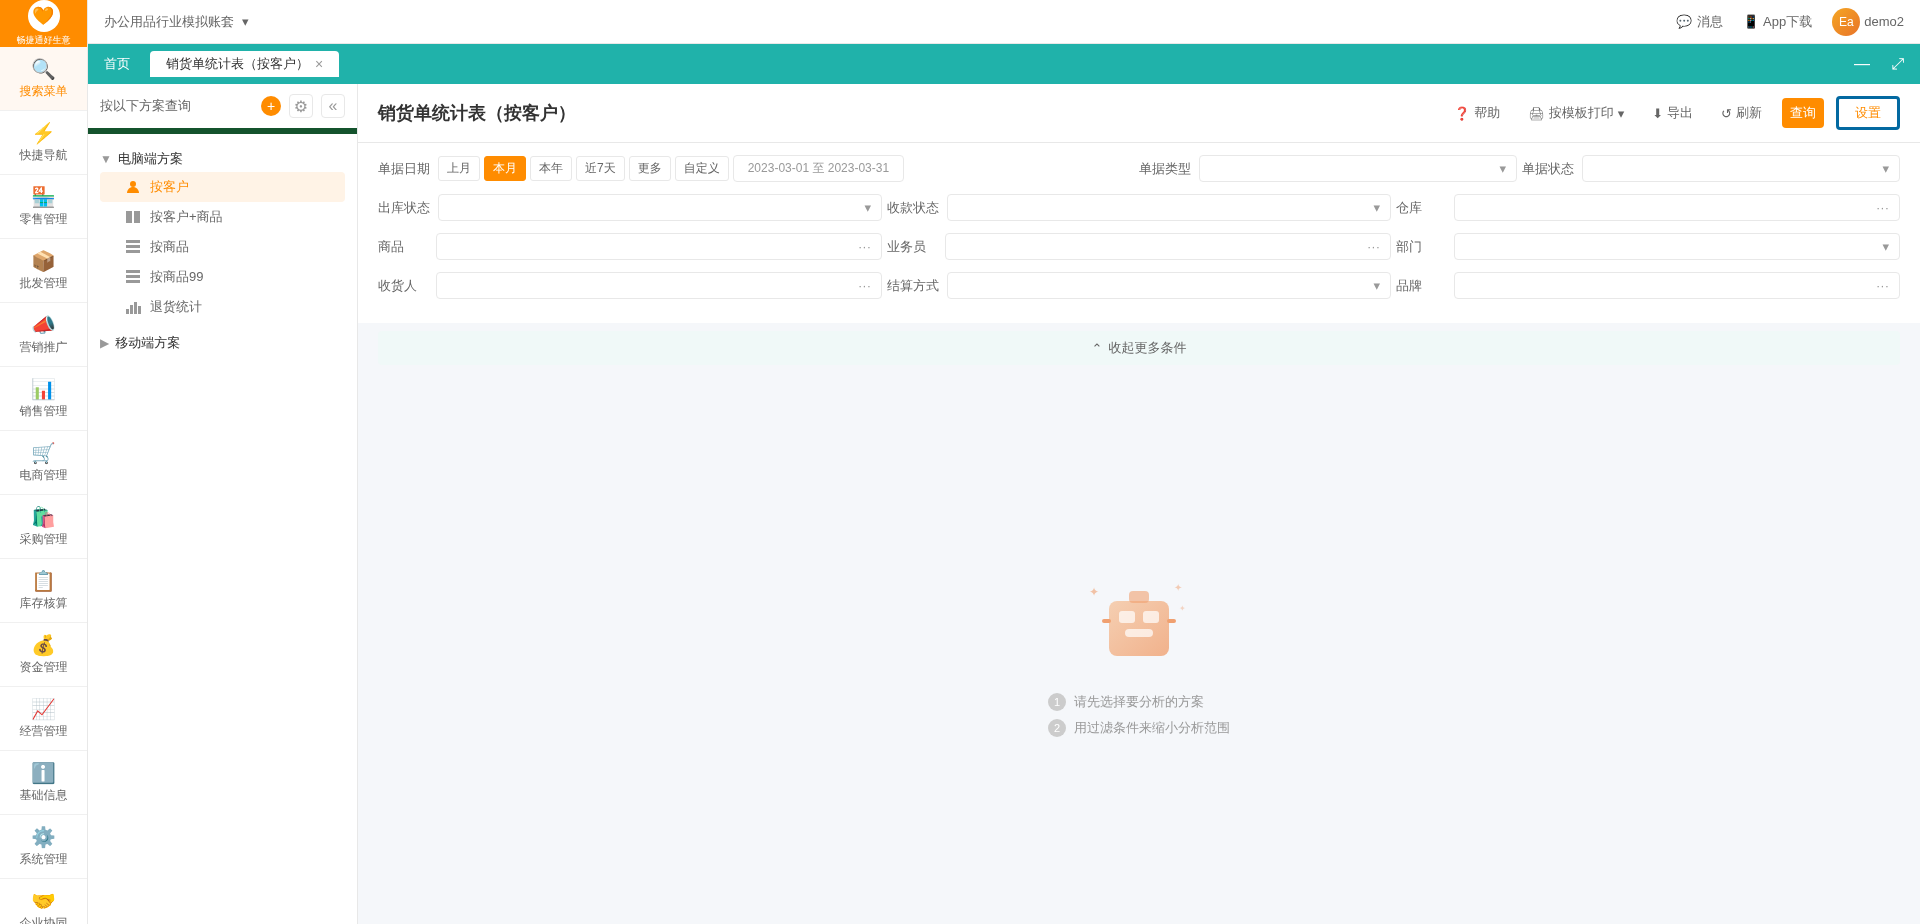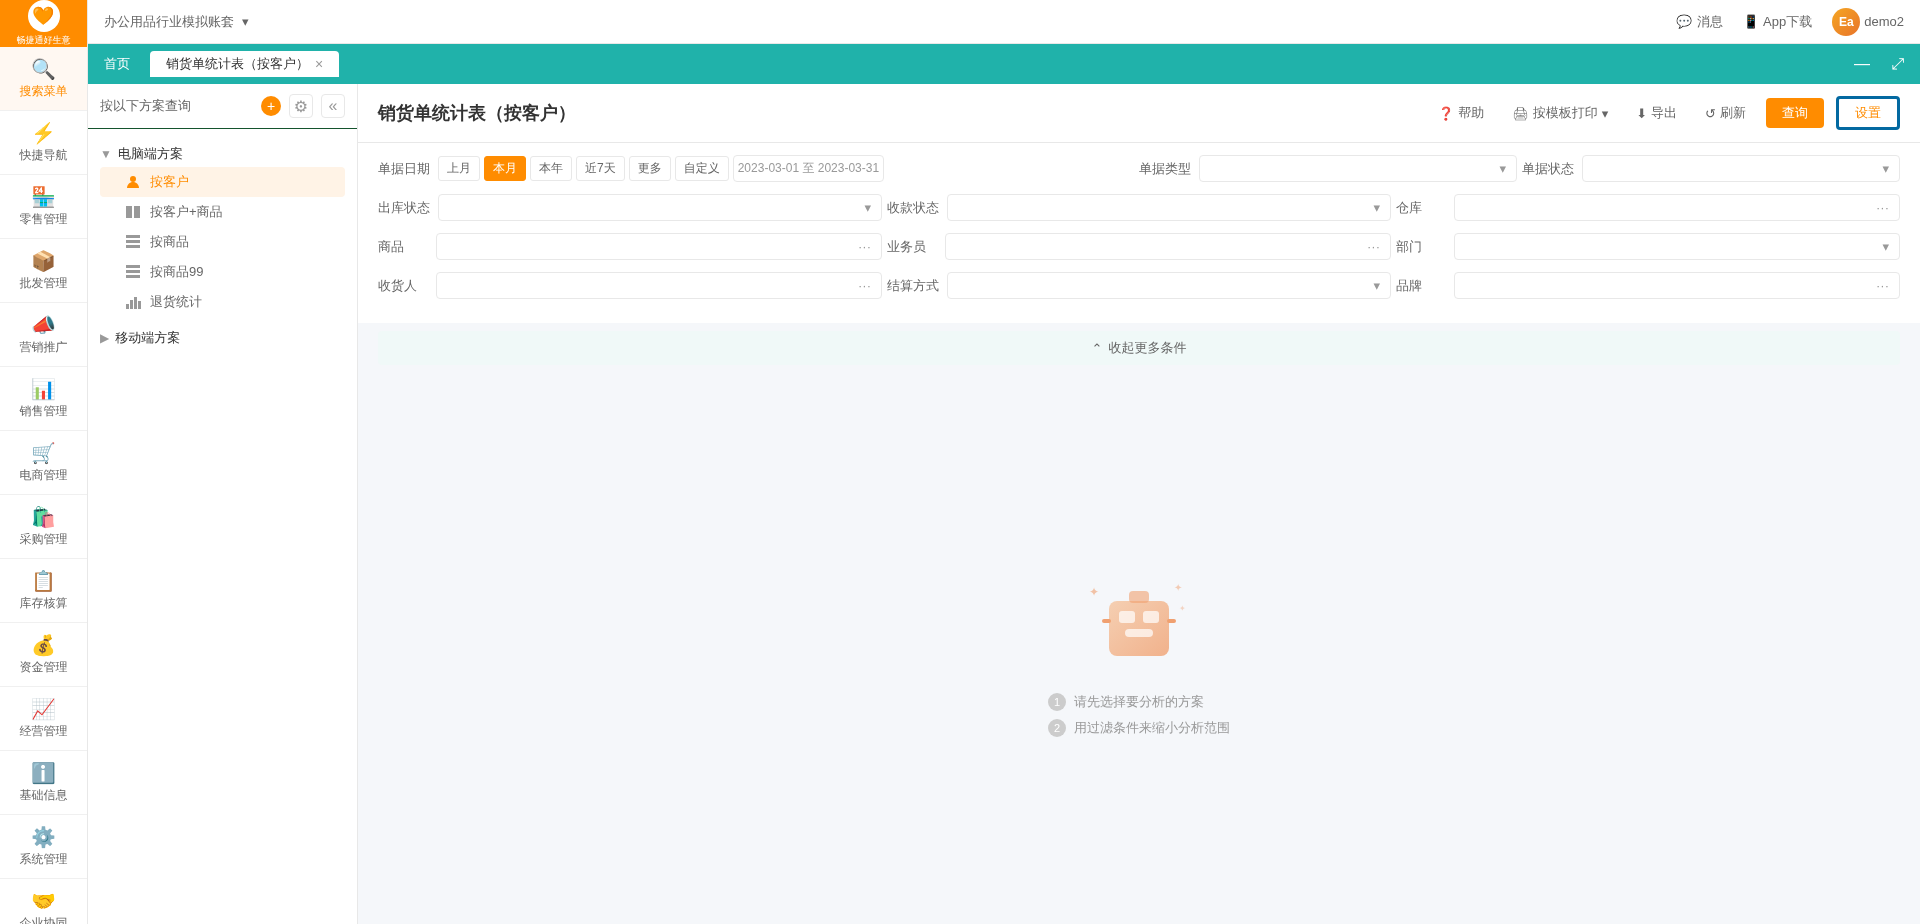--- a/index.html
+++ b/index.html
@@ -88,21 +88,21 @@
     .header-right-item {
       display: flex;
       align-items: center;
       gap: 4px;
       cursor: pointer;
     }
     .avatar {
       width: 28px; height: 28px; border-radius: 50%;
       background: linear-gradient(135deg, #f5a623, #e8742a);
       display: flex; align-items: center; justify-content: center;
-      color: #fff; font-size: 12px; font-weight: bold;
+      color: #fff; font-size: 12px; font-weight: normal;
     }
 
     
     .tab-bar {
       height: 40px;
       background: #20b2aa;
       display: flex;
       align-items: center;
     }
     .tab {
@@ -157,21 +157,21 @@
       background: #fff;
       border-right: 1px solid #e8e8e8;
       display: flex;
       flex-direction: column;
     }
     .left-panel-header {
       padding: 10px 12px;
       display: flex;
       align-items: center;
       justify-content: space-between;
-      border-bottom: 1px solid #14532d;
+      border-bottom: 6px solid #14532d;
       font-size: 13px;
       color: #666;
     }
     .left-panel-actions {
       display: flex;
       align-items: center;
       gap: 8px;
     }
     .panel-action-icon {
       width: 24px; height: 24px;
@@ -268,21 +268,21 @@
       color: #666;
       cursor: pointer;
       padding: 4px 8px;
       border-radius: 4px;
     }
     .toolbar-btn-primary {
       background: #ff8c00;
       color: #fff;
       border: none;
       border-radius: 4px;
-      padding: 6px 16px;
+      padding: 6px 8px;
       cursor: pointer;
       font-size: 13px;
     }
     .toolbar-btn-secondary {
       background: #fff;
       color: #ff8c00;
       border: 3px solid #0369a1;
       border-radius: 4px;
       padding: 5px 16px;
       cursor: pointer;
@@ -346,21 +346,21 @@
       background: #fff;
     }
     .date-btn.active {
       background: #ff8c00;
       color: #fff;
       border-color: #ff8c00;
     }
     .date-range-input {
       border: 1px solid #e8e8e8;
       border-radius: 4px;
-      padding: 4px 4px;
+      padding: 4px 14px;
       font-size: 12px;
       color: #999;
     }
     .filter-dots {
       color: #999;
       cursor: pointer;
     }
     .filter-dropdown-icon { color: #999; }
     .collapse-btn {
       display: flex;

